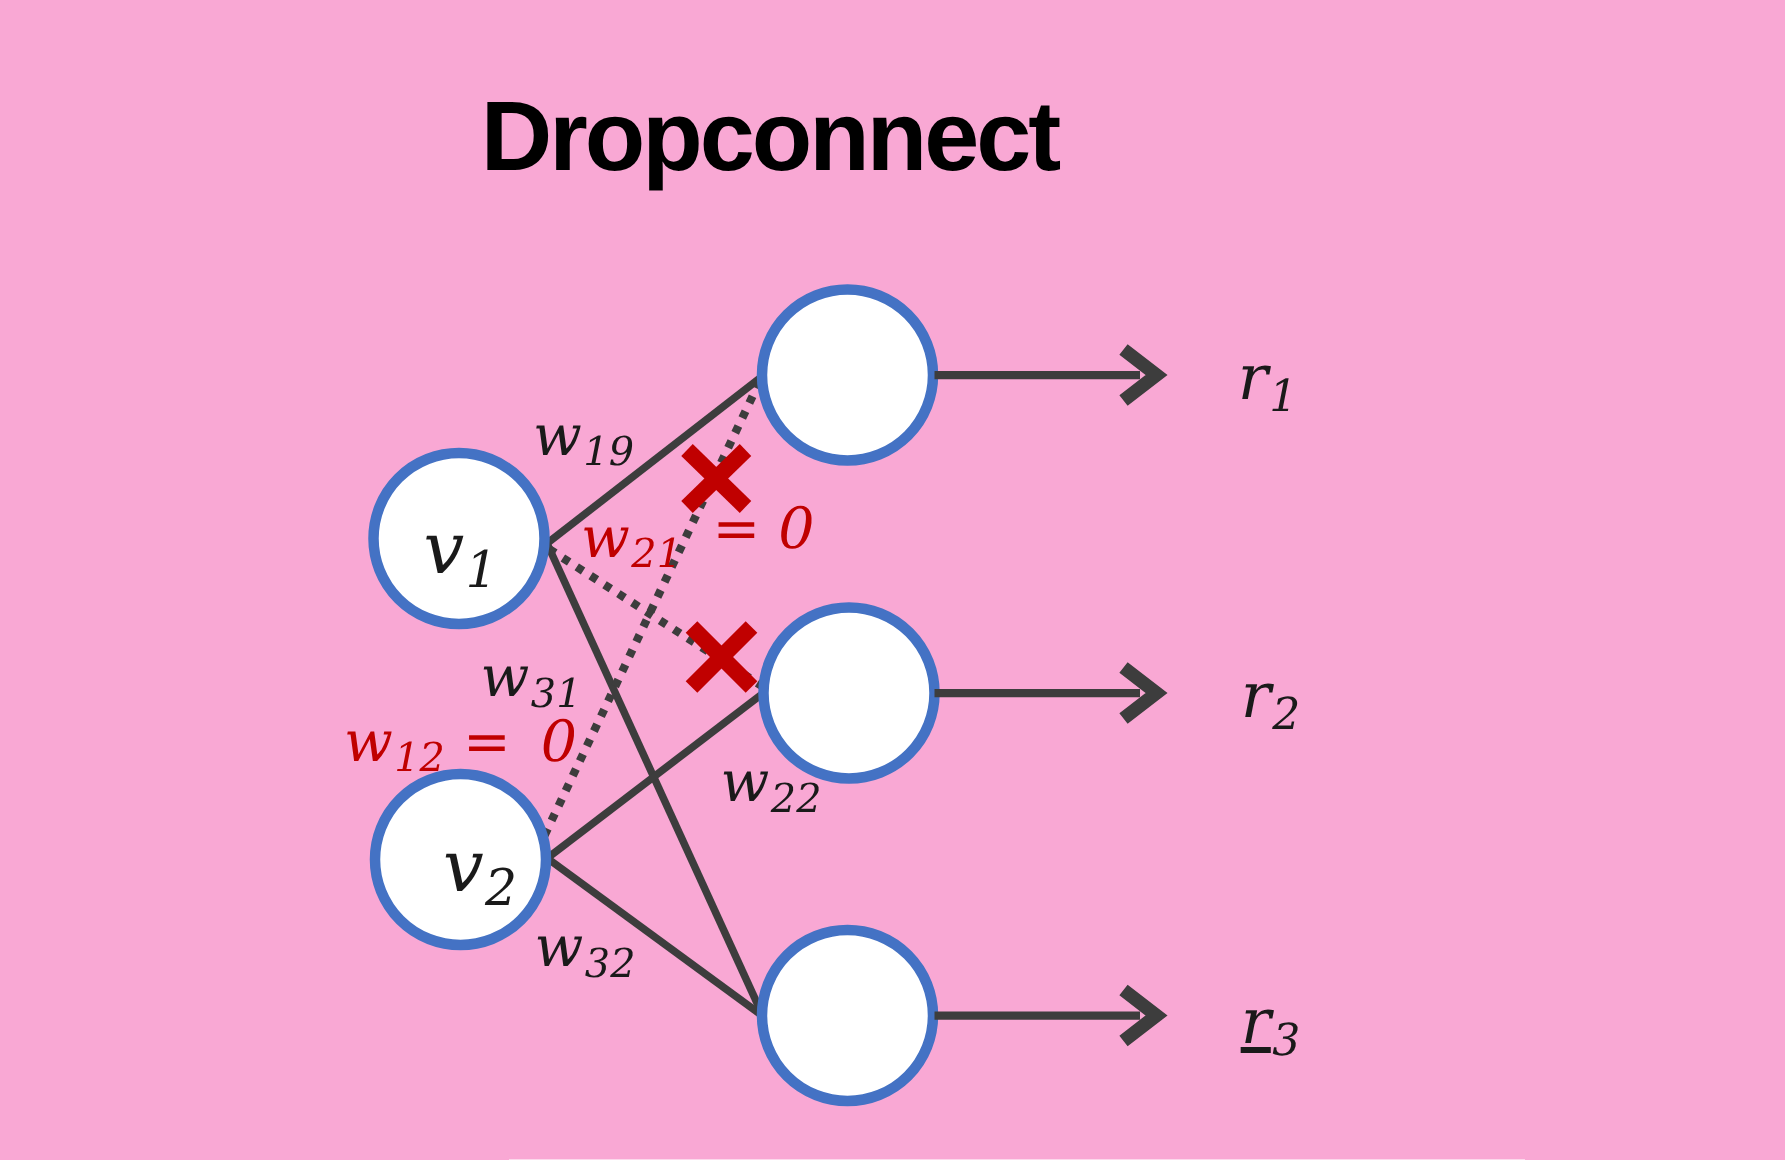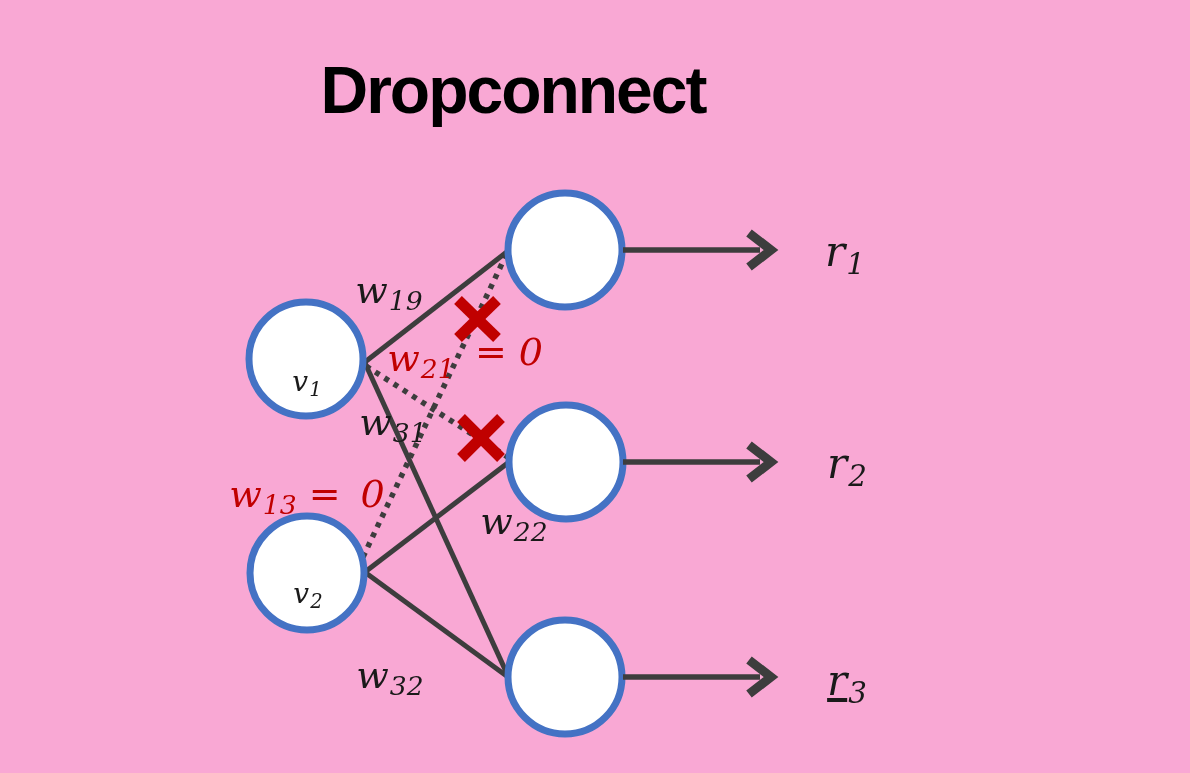--- a/index.html
+++ b/index.html
@@ -35,21 +35,21 @@
     line-height: 1;
   }
   .mlabel sub {
     font-size: 0.70em;
     font-style: italic;
     vertical-align: -0.28em;
     line-height: 0;
     margin-left: 1px;
   }
   .mlabel.red { color: #C00000; }
-  .mlabel.node-label { font-size: 28px; margin-top: 16px; }
+  .mlabel.node-label { font-size: 48px; }
   .mlabel.out-label { font-size: 42px; }
   .mlabel .eq { margin-left: 12px; letter-spacing: 4px; }
 </style>
 </head>
 <body>
 
 <div class="stage">
 
   <div class="title">Dropconnect</div>
 
@@ -98,43 +98,43 @@
       <g>
         <line x1="623" y1="677" x2="760" y2="677" stroke-width="5.5"></line>
         <polyline points="749,660 771,677 749,694" stroke-width="9"></polyline>
       </g>
     </g>
   </svg>
 
   <div class="mlabel node-label" style="left:307px; top:366px;">
     <span>v</span><sub>1</sub>
   </div>
-  <div class="mlabel node-label" style="left:308px; top:578px;text-align:right;">
+  <div class="mlabel node-label" style="left:320px; top:578px;text-align:right;">
     <span>v</span><sub>2</sub>
   </div>
 
   <div class="mlabel" style="left:389px; top:290px;">
     <span>w</span><sub>19</sub>
   </div>
   <div class="mlabel red" style="left:421px; top:358px;">
     <span>w</span><sub>21</sub>
   </div>
   <div class="mlabel red" style="left:509px; top:352px;">
     <span>= 0</span>
   </div>
-  <div class="mlabel" style="left:354px; top:422px;margin-left:39px;">
+  <div class="mlabel" style="left:354px; top:451px;">
     <span>w</span><sub>31</sub>
   </div>
   <div class="mlabel red" style="left:309px; top:494px;">
-    <span>w</span><sub>13</sub><span class="eq">= 0</span>
+    <span>w</span><sub>12</sub><span class="eq">= 0</span>
   </div>
   <div class="mlabel" style="left:514px; top:521px;">
     <span>w</span><sub>22</sub>
   </div>
-  <div class="mlabel" style="left:390px; top:631px;margin-top:44px;">
+  <div class="mlabel" style="left:390px; top:631px;">
     <span>w</span><sub>32</sub>
   </div>
 
   <div class="mlabel out-label" style="left:845px; top:252px;">
     <span>r</span><sub>1</sub>
   </div>
   <div class="mlabel out-label" style="left:847px; top:464px;">
     <span>r</span><sub>2</sub>
   </div>
   <div class="mlabel out-label" style="left:847px; top:681px;text-decoration:underline;">

